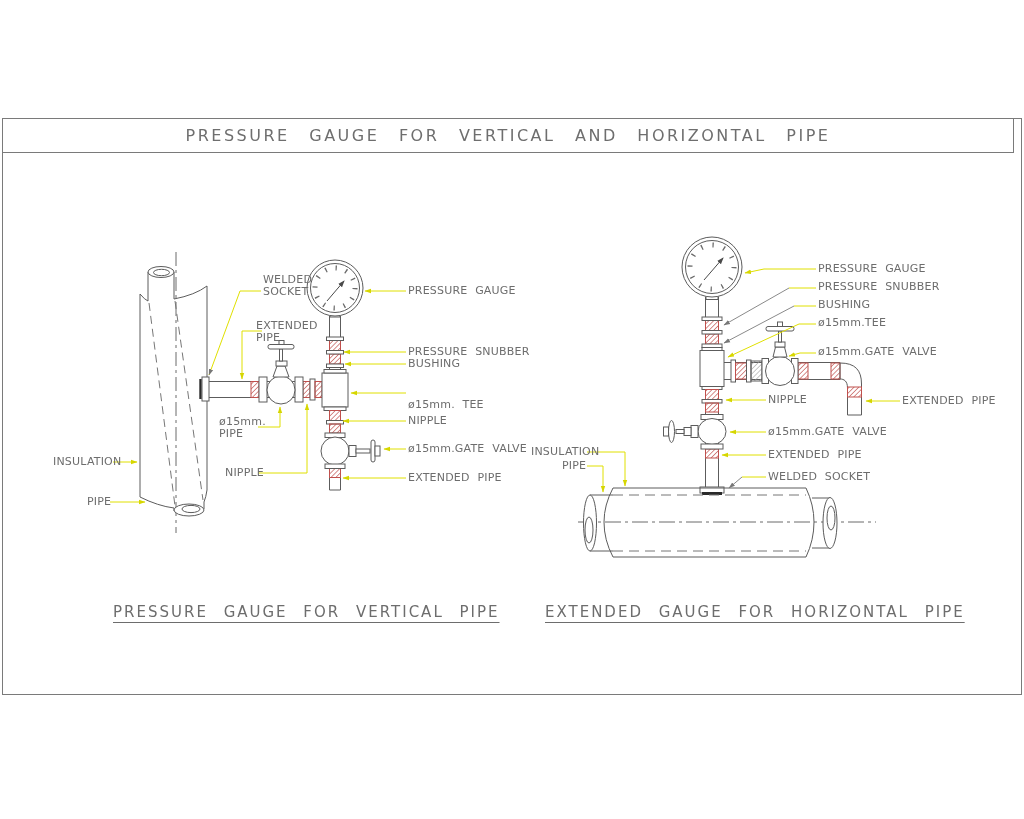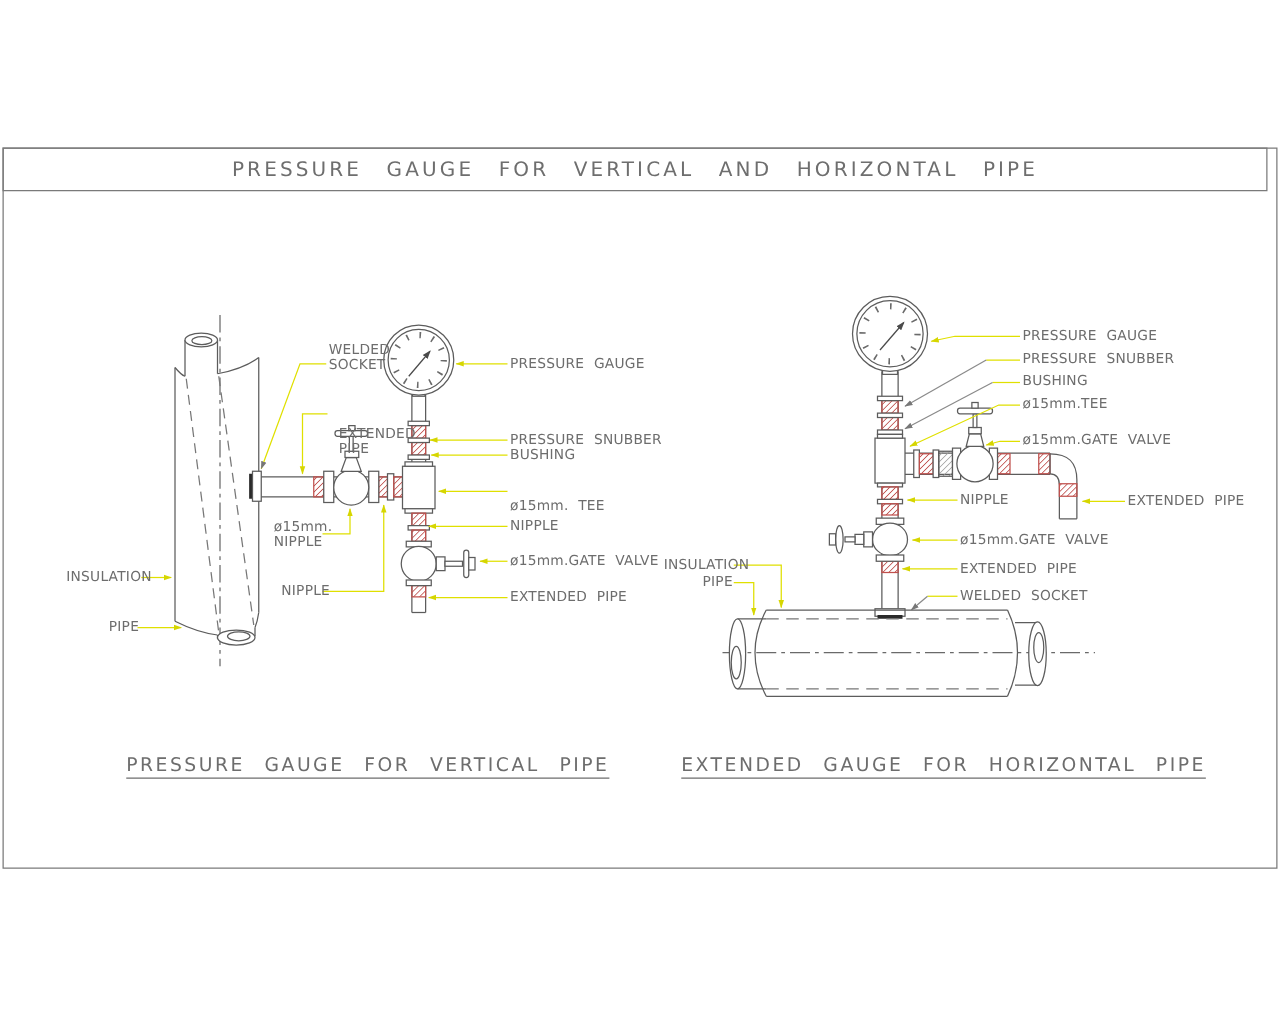--- a/index.html
+++ b/index.html
@@ -2,21 +2,21 @@
 <html><head>
 <meta charset="utf-8">
 <style>
   html,body{margin:0;padding:0;background:#ffffff;}
   body{width:1024px;height:819px;position:relative;font-family:"DejaVu Sans",sans-serif;overflow:hidden;}
   .frame{position:absolute;left:2px;top:118px;width:1018px;height:575px;border:1px solid #7a7a7a;}
   .titleband{position:absolute;left:2px;top:118px;width:1010px;height:33px;border:1px solid #7a7a7a;display:flex;align-items:center;justify-content:center;}
   .title{color:#6e6e6e;font-size:16px;letter-spacing:2.5px;word-spacing:12px;white-space:nowrap;}
   .lbl{position:absolute;color:#6d6d6d;font-size:11px;letter-spacing:0.2px;word-spacing:4px;line-height:11.5px;white-space:pre-line;}
   .caption{position:absolute;top:603px;width:375px;text-align:center;color:#6d6d6d;font-size:15px;letter-spacing:2px;word-spacing:9px;text-decoration:underline;text-underline-offset:5px;white-space:nowrap;}
-  .cap-left{left:101px;}
+  .cap-left{left:113px;}
   .cap-right{left:545px;}
   svg.draw{position:absolute;left:0;top:0;}
 </style>
 </head>
 <body>
 
 <div class="frame"></div>
 <div class="titleband">
   <div class="title">PRESSURE GAUGE FOR VERTICAL AND HORIZONTAL PIPE</div>
 </div>
@@ -251,24 +251,24 @@
         <path d="M742,477 L729,488" stroke="#8a8a8a" marker-end="url(#aG)"></path>
         <path d="M587,452 H625 V486" marker-end="url(#aY)"></path>
         <path d="M587,466 H603 V492" marker-end="url(#aY)"></path>
       </g>
     </g>
   </g>
 </svg>
 
 <div class="lbl" style="left:263px;top:274px;">WELDED
 SOCKET</div>
-<div class="lbl" style="left:271px;top:320px;margin-top:21px;">EXTENDED
+<div class="lbl" style="left:256px;top:320px;">EXTENDED
 PIPE</div>
 <div class="lbl" style="left:219px;top:416px;">ø15mm.
-NIPPLE</div>
+PIPE</div>
 <div class="lbl" style="left:225px;top:467px;">NIPPLE</div>
 <div class="lbl" style="left:53px;top:456px;">INSULATION</div>
 <div class="lbl" style="left:87px;top:496px;">PIPE</div>
 <div class="lbl" style="left:408px;top:285px;">PRESSURE GAUGE</div>
 <div class="lbl" style="left:408px;top:346px;">PRESSURE SNUBBER</div>
 <div class="lbl" style="left:408px;top:358px;">BUSHING</div>
 <div class="lbl" style="left:408px;top:387px;margin-top:12px;">ø15mm. TEE</div>
 <div class="lbl" style="left:408px;top:415px;">NIPPLE</div>
 <div class="lbl" style="left:408px;top:443px;">ø15mm.GATE VALVE</div>
 <div class="lbl" style="left:408px;top:472px;">EXTENDED PIPE</div>

